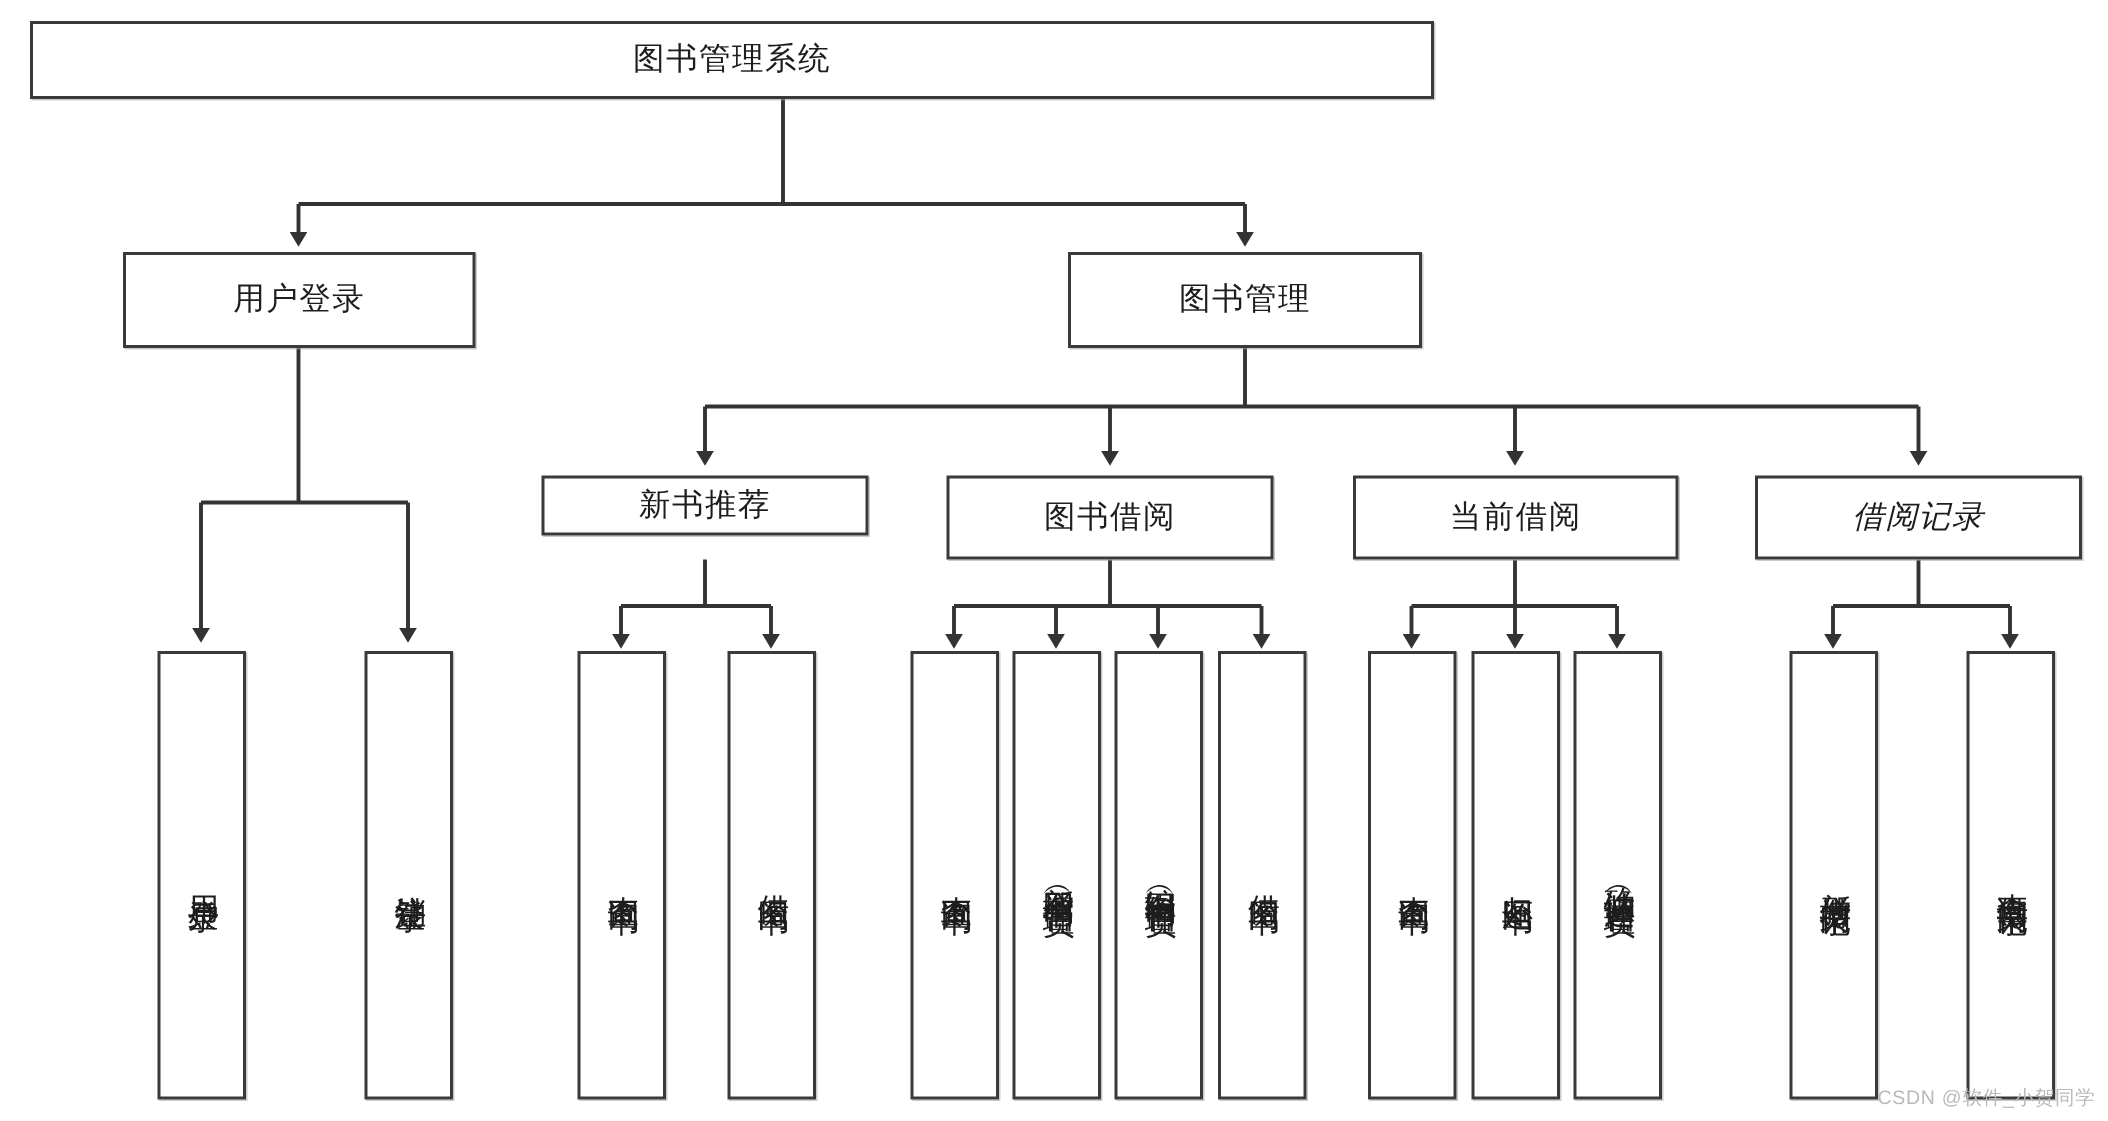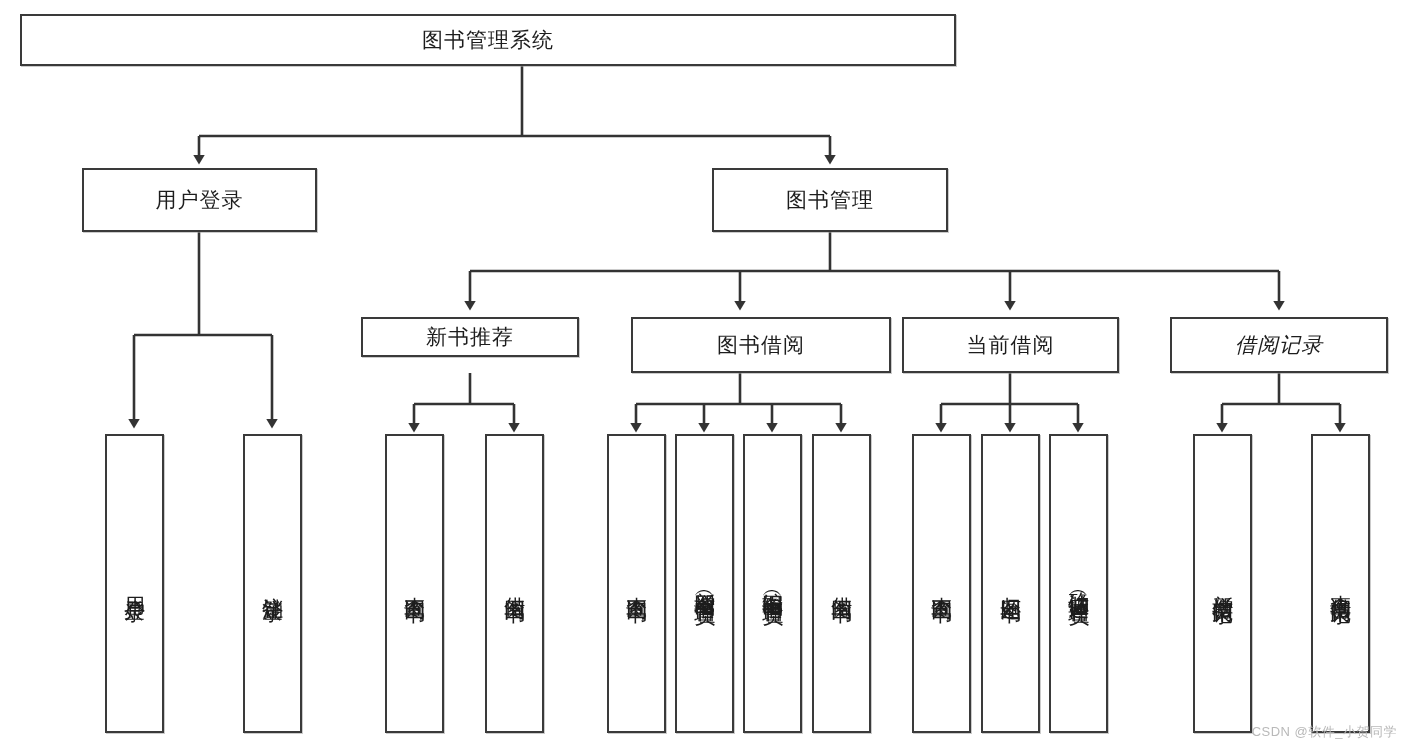--- a/index.html
+++ b/index.html
@@ -132,21 +132,21 @@
   <div class="node horiz" style="left:82px; top:168px; width:235px; height:64px;">
     <span class="txt">用户登录</span>
   </div>
   <div class="node horiz" style="left:712px; top:168px; width:236px; height:64px;">
     <span class="txt">图书管理</span>
   </div>
 
   <div class="node horiz" style="left:361px; top:317px; width:218px; height:40px;">
     <span class="txt">新书推荐</span>
   </div>
-  <div class="node horiz" style="left:631px; top:317px; width:260px; height:56px;">
+  <div class="node horiz" style="left:631px; top:317px; width:218px; height:56px;">
     <span class="txt">图书借阅</span>
   </div>
   <div class="node horiz" style="left:902px; top:317px; width:217px; height:56px;">
     <span class="txt">当前借阅</span>
   </div>
   <div class="node horiz" style="left:1170px; top:317px; width:218px; height:56px;font-style:italic;">
     <span class="txt">借阅记录</span>
   </div>
 
   <div class="node vert" style="left:105px; top:434px; width:59px; height:299px;">

